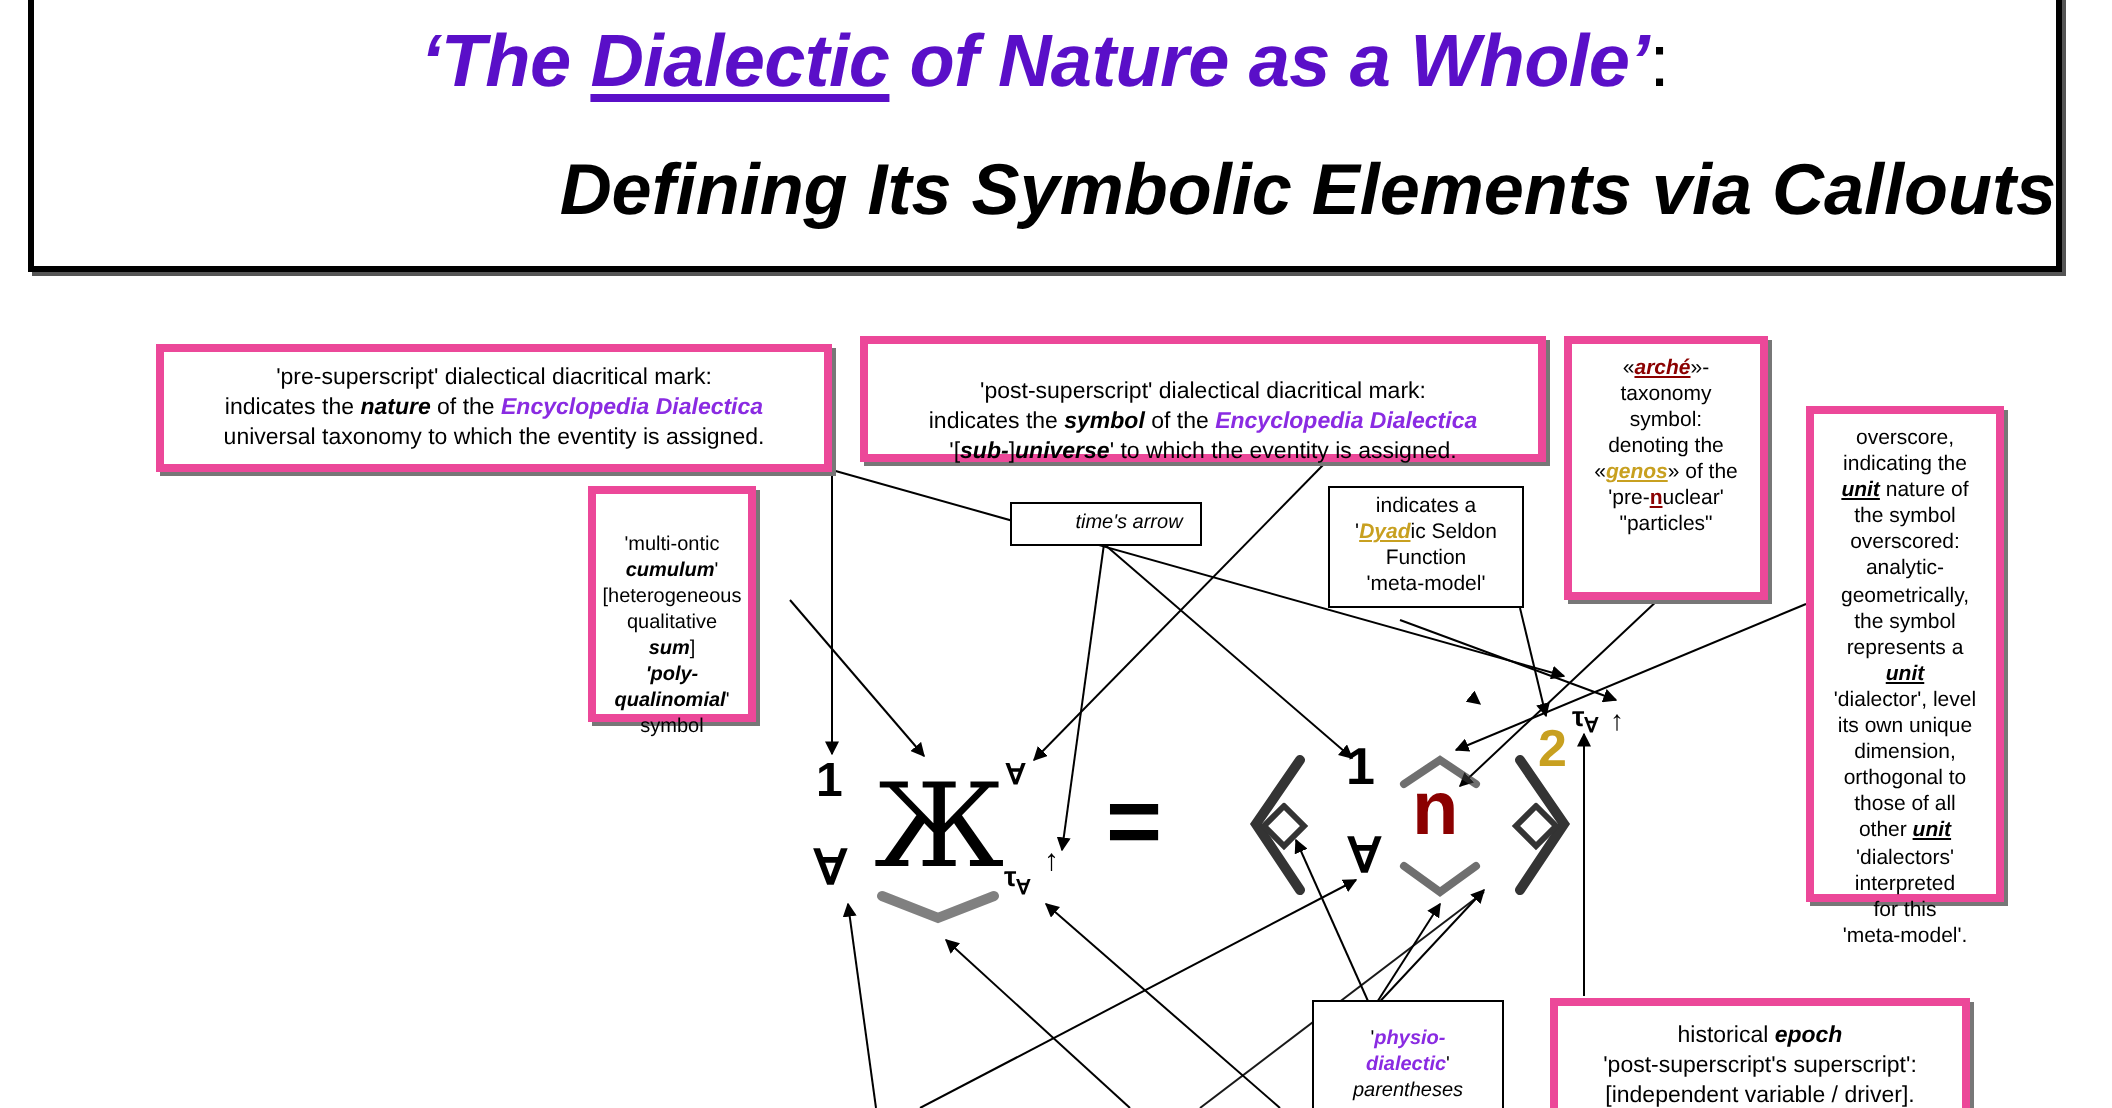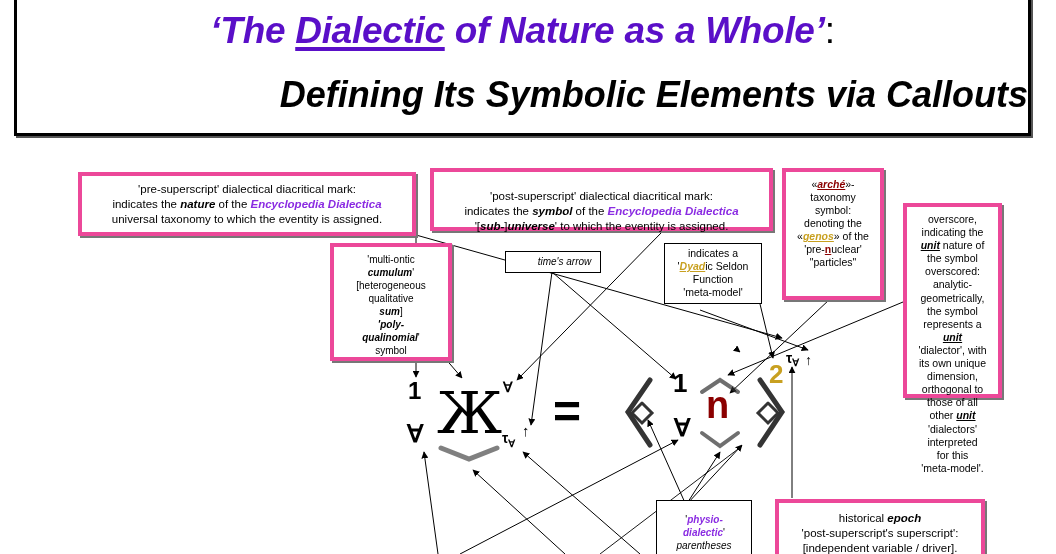--- a/index.html
+++ b/index.html
@@ -96,44 +96,44 @@
 <div class="box thick" style="left:782px;top:168px;width:102px;height:132px;padding-top:6px;font-size:10.5px;line-height:13px;">
   <div><span>«</span><span class="arche">arché</span><span>»-</span></div>
   <div>taxonomy</div>
   <div>symbol:</div>
   <div>denoting the</div>
   <div><span>«</span><span class="gold">genos</span><span>» of the</span></div>
   <div><span>'pre-</span><span class="nred">n</span><span>uclear'</span></div>
   <div>"particles"</div>
 </div>
 
-<div class="box thick" style="left:903px;top:203px;width:99px;height:195px;padding-top:6px;font-size:10.5px;line-height:13.1px;">
+<div class="box thick" style="left:903px;top:203px;width:99px;height:248px;padding-top:6px;font-size:10.5px;line-height:13.1px;">
   <div>overscore,</div>
   <div>indicating the</div>
   <div><span class="bi" style="text-decoration:underline">unit</span><span> nature of</span></div>
   <div>the symbol</div>
   <div>overscored:</div>
   <div>analytic-</div>
   <div>geometrically,</div>
   <div>the symbol</div>
   <div>represents a</div>
   <div><span class="bi" style="text-decoration:underline">unit</span></div>
-  <div>'dialector', with</div>
+  <div>'dialector', level</div>
   <div>its own unique</div>
   <div>dimension,</div>
   <div>orthogonal to</div>
   <div>those of all</div>
   <div><span>other </span><span class="bi" style="text-decoration:underline">unit</span></div>
   <div>'dialectors'</div>
   <div>interpreted</div>
   <div>for this</div>
   <div>'meta-model'.</div>
 </div>
 
-<div class="box thick" style="left:294px;top:243px;width:122px;height:118px;padding-top:6px;font-size:10px;line-height:13px;margin-left:36px;">
+<div class="box thick" style="left:294px;top:243px;width:84px;height:118px;padding-top:19px;font-size:10px;line-height:13px;">
   <div>'multi-ontic</div>
   <div><span class="bi">cumulum</span><span>'</span></div>
   <div>[heterogeneous</div>
   <div>qualitative</div>
   <div><span class="bi">sum</span><span>]</span></div>
   <div class="bi">'poly-</div>
   <div><span class="bi">qualinomial</span><span>'</span></div>
   <div>symbol</div>
 </div>
 

